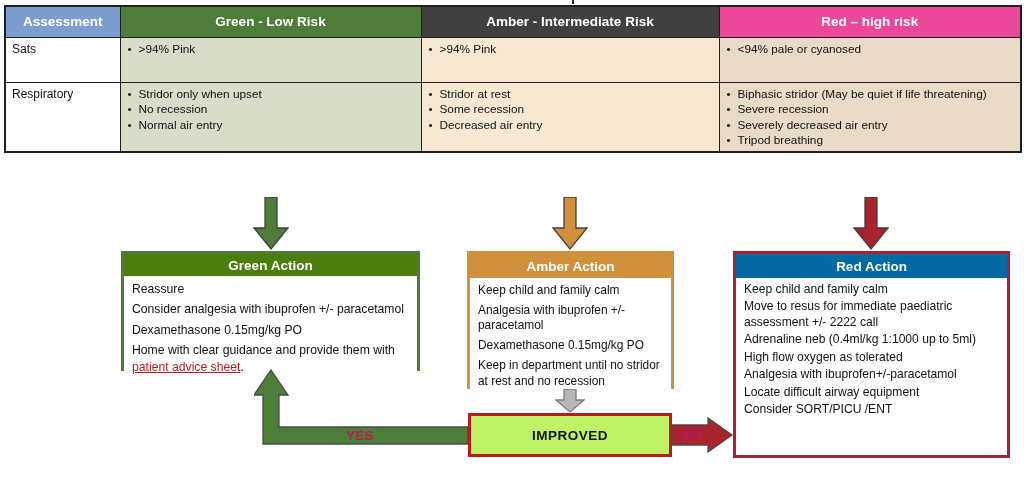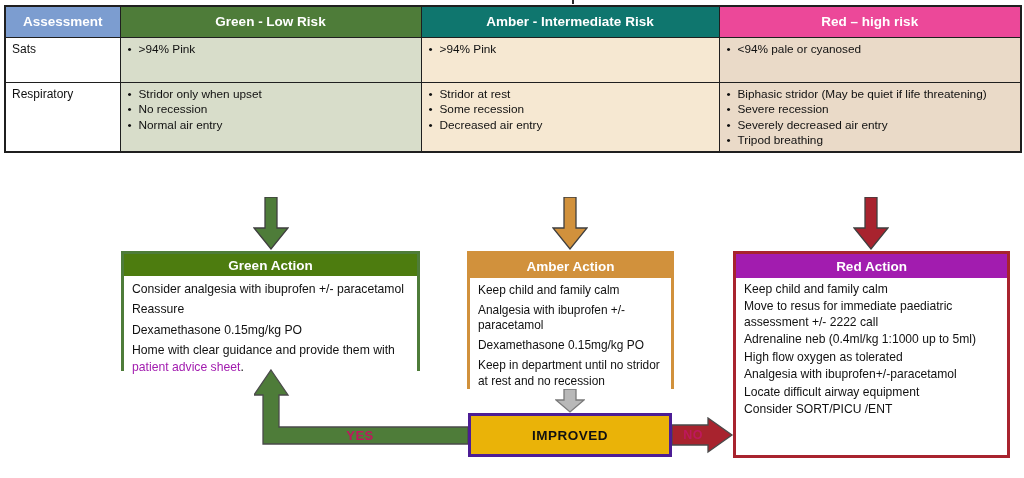--- a/index.html
+++ b/index.html
@@ -16,21 +16,21 @@
     border:2px solid #1f1f1f;
   }
   table.assess th, table.assess td {
     border:1px solid #1f1f1f; vertical-align:top; overflow:hidden;
   }
   table.assess th {
     vertical-align:middle; text-align:center; font-size:13.5px; font-weight:bold; color:#fff;
   }
   .th-assessment { background:#7c9dd0; }
   .th-green     { background:#4e7c39; }
-  .th-amber     { background:#0f766e; }
+  .th-amber     { background:#404040; }
   .th-red       { background:#ec4899; }
   .cell-label   { background:#ffffff; font-size:12px; padding:4px 6px; color:#111; }
   .cell-green   { background:#d8ddca; }
   .cell-amber   { background:#f6e8d2; }
   .cell-red     { background:#eadac8; }
   td ul { list-style:none; margin:4px 4px 2px 6px; padding:0; }
   td ul li {
     position:relative; padding-left:12px; font-size:11.8px; line-height:1.32; color:#111;
   }
   td ul li::before { content:"•"; position:absolute; left:1px; top:0; }
@@ -44,28 +44,28 @@
   .action-box .bd p { font-size:12.2px; line-height:1.32; margin:0 0 3px; color:#111; }
   .box-green { left:121px; top:251px; width:299px; height:120px; border:3px solid #4e7c39; }
   .box-green .hd { background:#4d7c0f; height:22px; }
   .box-green .bd { padding:5px 8px 0; }
   .box-green .bd p { line-height:1.42; margin-bottom:3px; }
   .box-amber { left:467px; top:251px; width:207px; height:138px; border:3px solid #d1913c; }
   .box-amber .hd { background:#d1913c; height:24px; }
   .box-amber .bd { padding:5px 8px 0; }
   .box-amber .bd p { font-size:11.9px; margin-bottom:4px; }
   .box-red { left:733px; top:251px; width:277px; height:207px; border:3px solid #a8232e; }
-  .box-red .hd { background:#a21caf; height:24px; }
+  .box-red .hd { background:#0369a1; height:24px; }
   .box-red .bd { padding:4px 8px 0; }
   .box-red .bd p { font-size:12.1px; line-height:1.28; margin-bottom:2px; }
-  a.advice-link { color:#a21caf; cursor:pointer; }
+  a.advice-link { color:#b91c1c; text-decoration:underline; cursor:pointer; }
   
   .improved-box {
     position:absolute; left:468px; top:413px; width:204px; height:44px;
-    background:#eab308; border:3px solid #4c1d95;
+    background:#bef264; border:3px solid #b91c1c;
     display:flex; align-items:center; justify-content:center;
     font-weight:bold; font-size:13.5px; letter-spacing:0.5px; color:#111;
   }
   .arrow-svg { position:absolute; display:block; }
   .flow-label {
     position:absolute; color:#be185d; font-weight:bold; font-size:13px;
     text-align:center; letter-spacing:0.5px;
   }
   .yes-label { left:300px; top:428px; width:120px; }
   .no-label  { left:676px; top:427.5px; width:34px; font-size:12.5px; }
@@ -144,22 +144,22 @@
   <svg class="arrow-svg" style="left:552px; top:197px;" width="36" height="53">
     <polygon points="12,0 24,0 24,31 35,31 18,52 1,31 12,31" fill="#d1913c" stroke="#3f3f3f" stroke-width="1.3"></polygon>
   </svg>
   <svg class="arrow-svg" style="left:853px; top:197px;" width="36" height="53">
     <polygon points="12,0 24,0 24,31 35,31 18,52 1,31 12,31" fill="#a8232e" stroke="#3f3f3f" stroke-width="1.3"></polygon>
   </svg>
 
   <div class="action-box box-green">
     <div class="hd">Green Action</div>
     <div class="bd">
+        <p>Reassure</p>
         <p>Consider analgesia with  ibuprofen +/- paracetamol</p>
-        <p>Reassure</p>
         <p>Dexamethasone 0.15mg/kg PO</p>
       </div>
     <div class="bd" style="padding-top:0;">
       <p><span>Home with clear guidance and provide them with </span><a class="advice-link">patient advice sheet</a><span>.</span></p>
     </div>
   </div>
 
   <div class="action-box box-amber">
     <div class="hd">Amber Action</div>
     <div class="bd">

